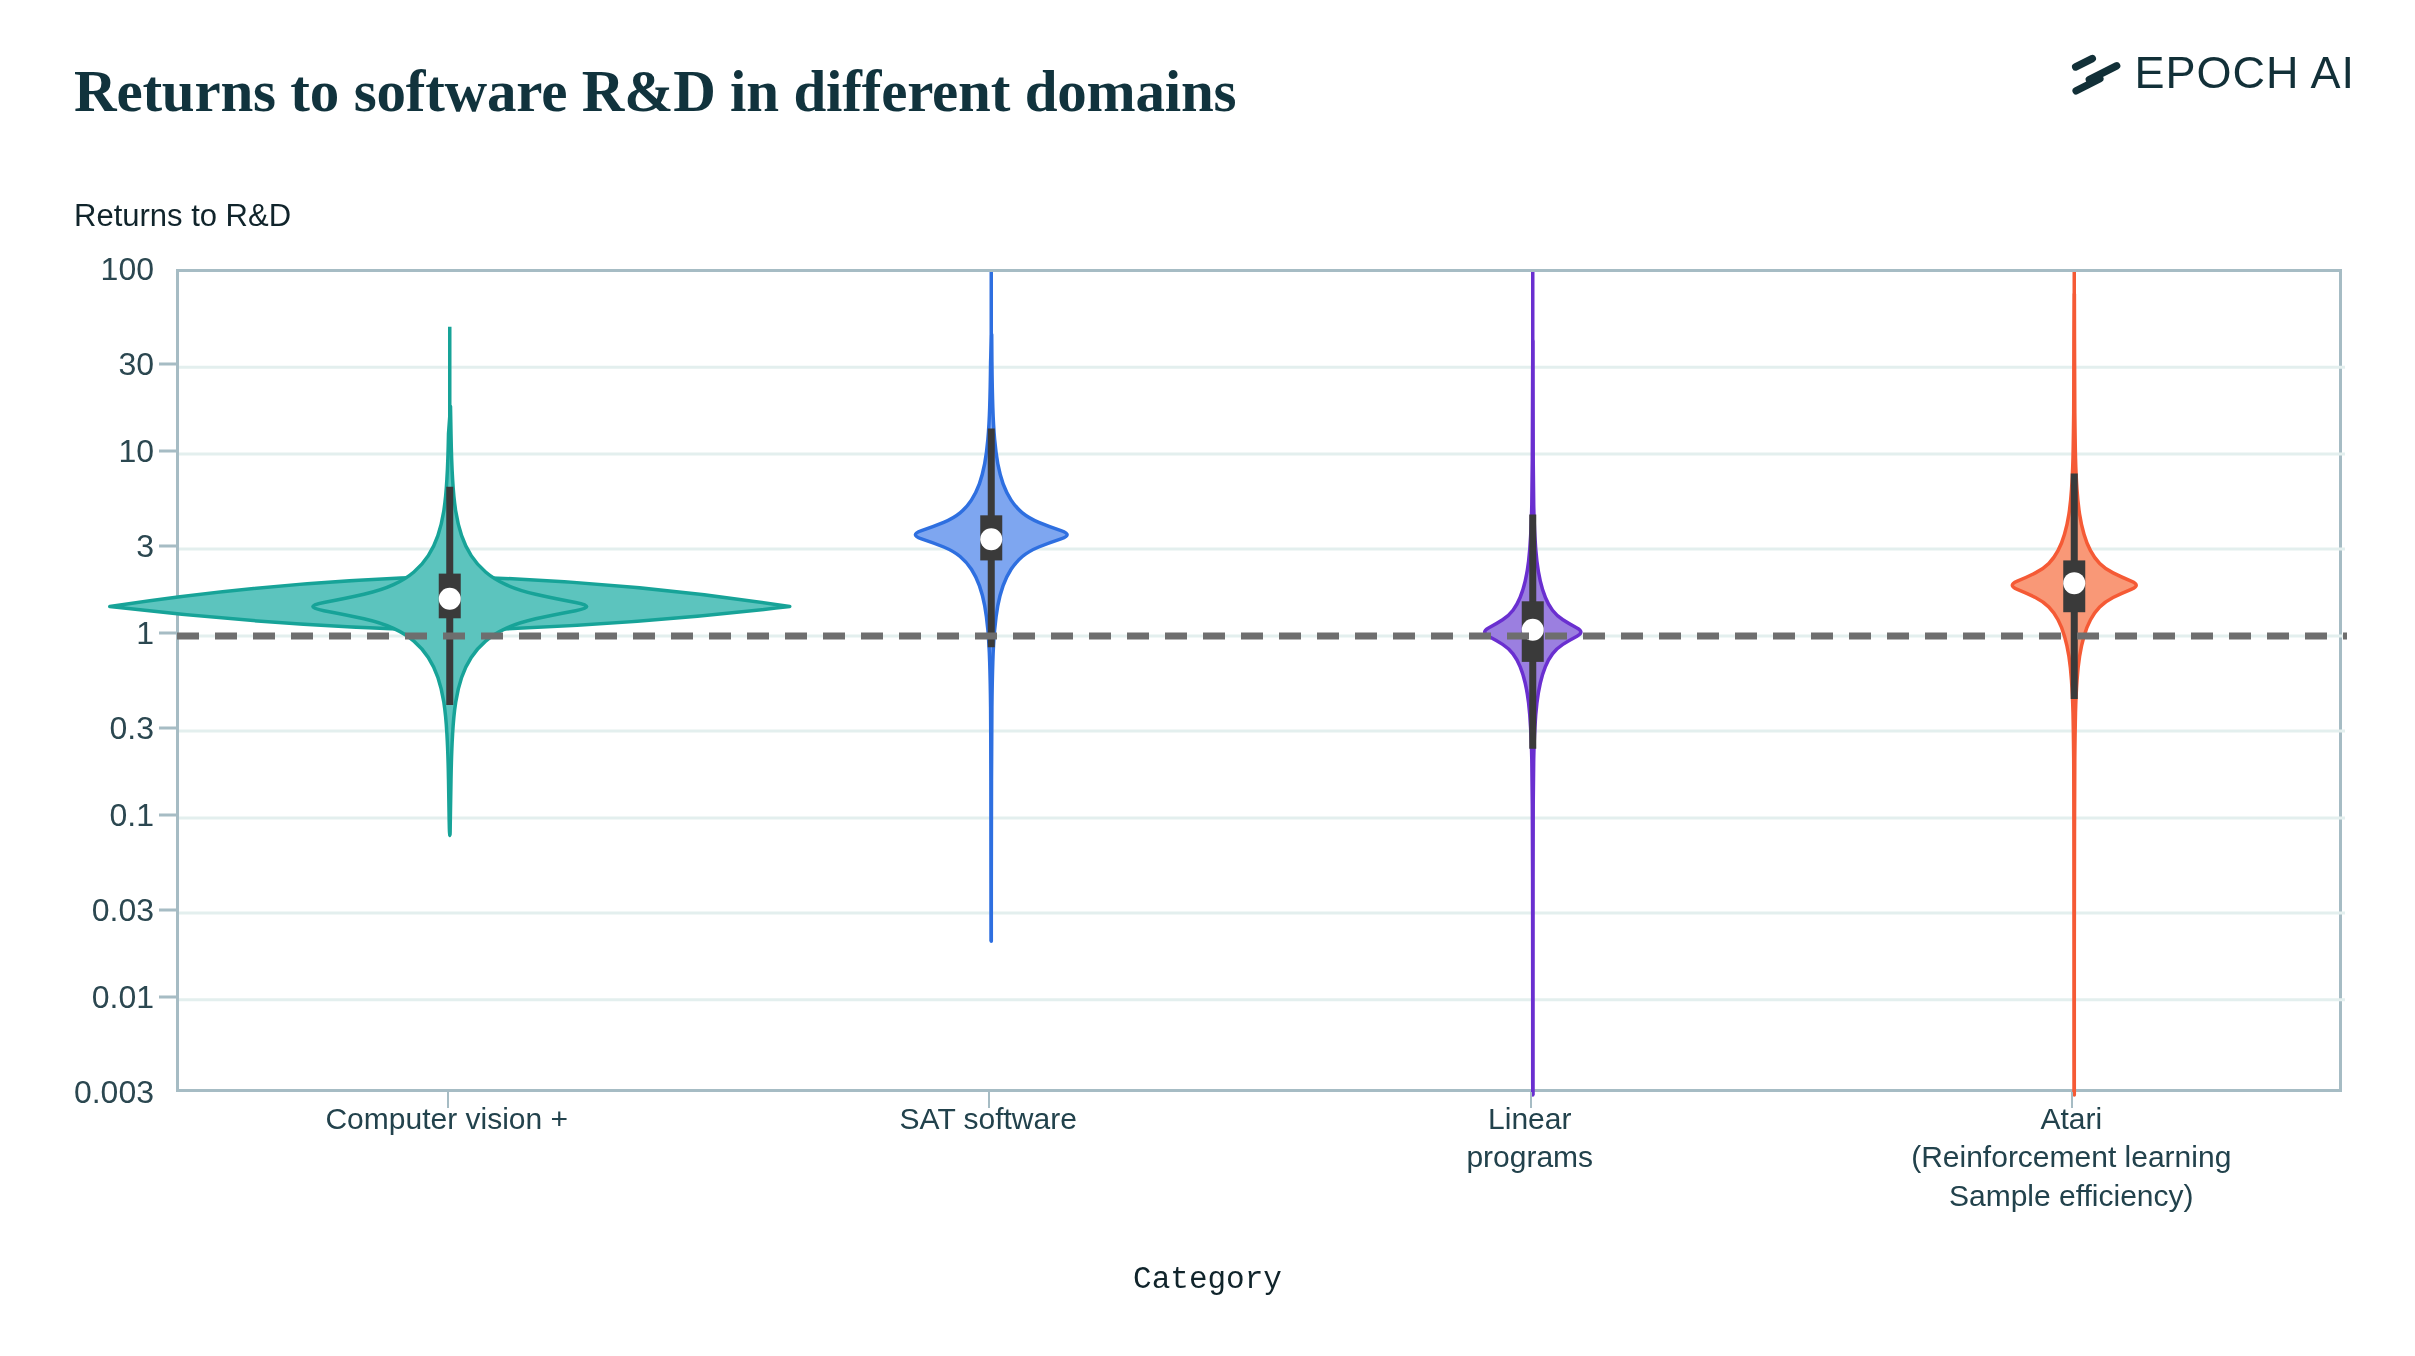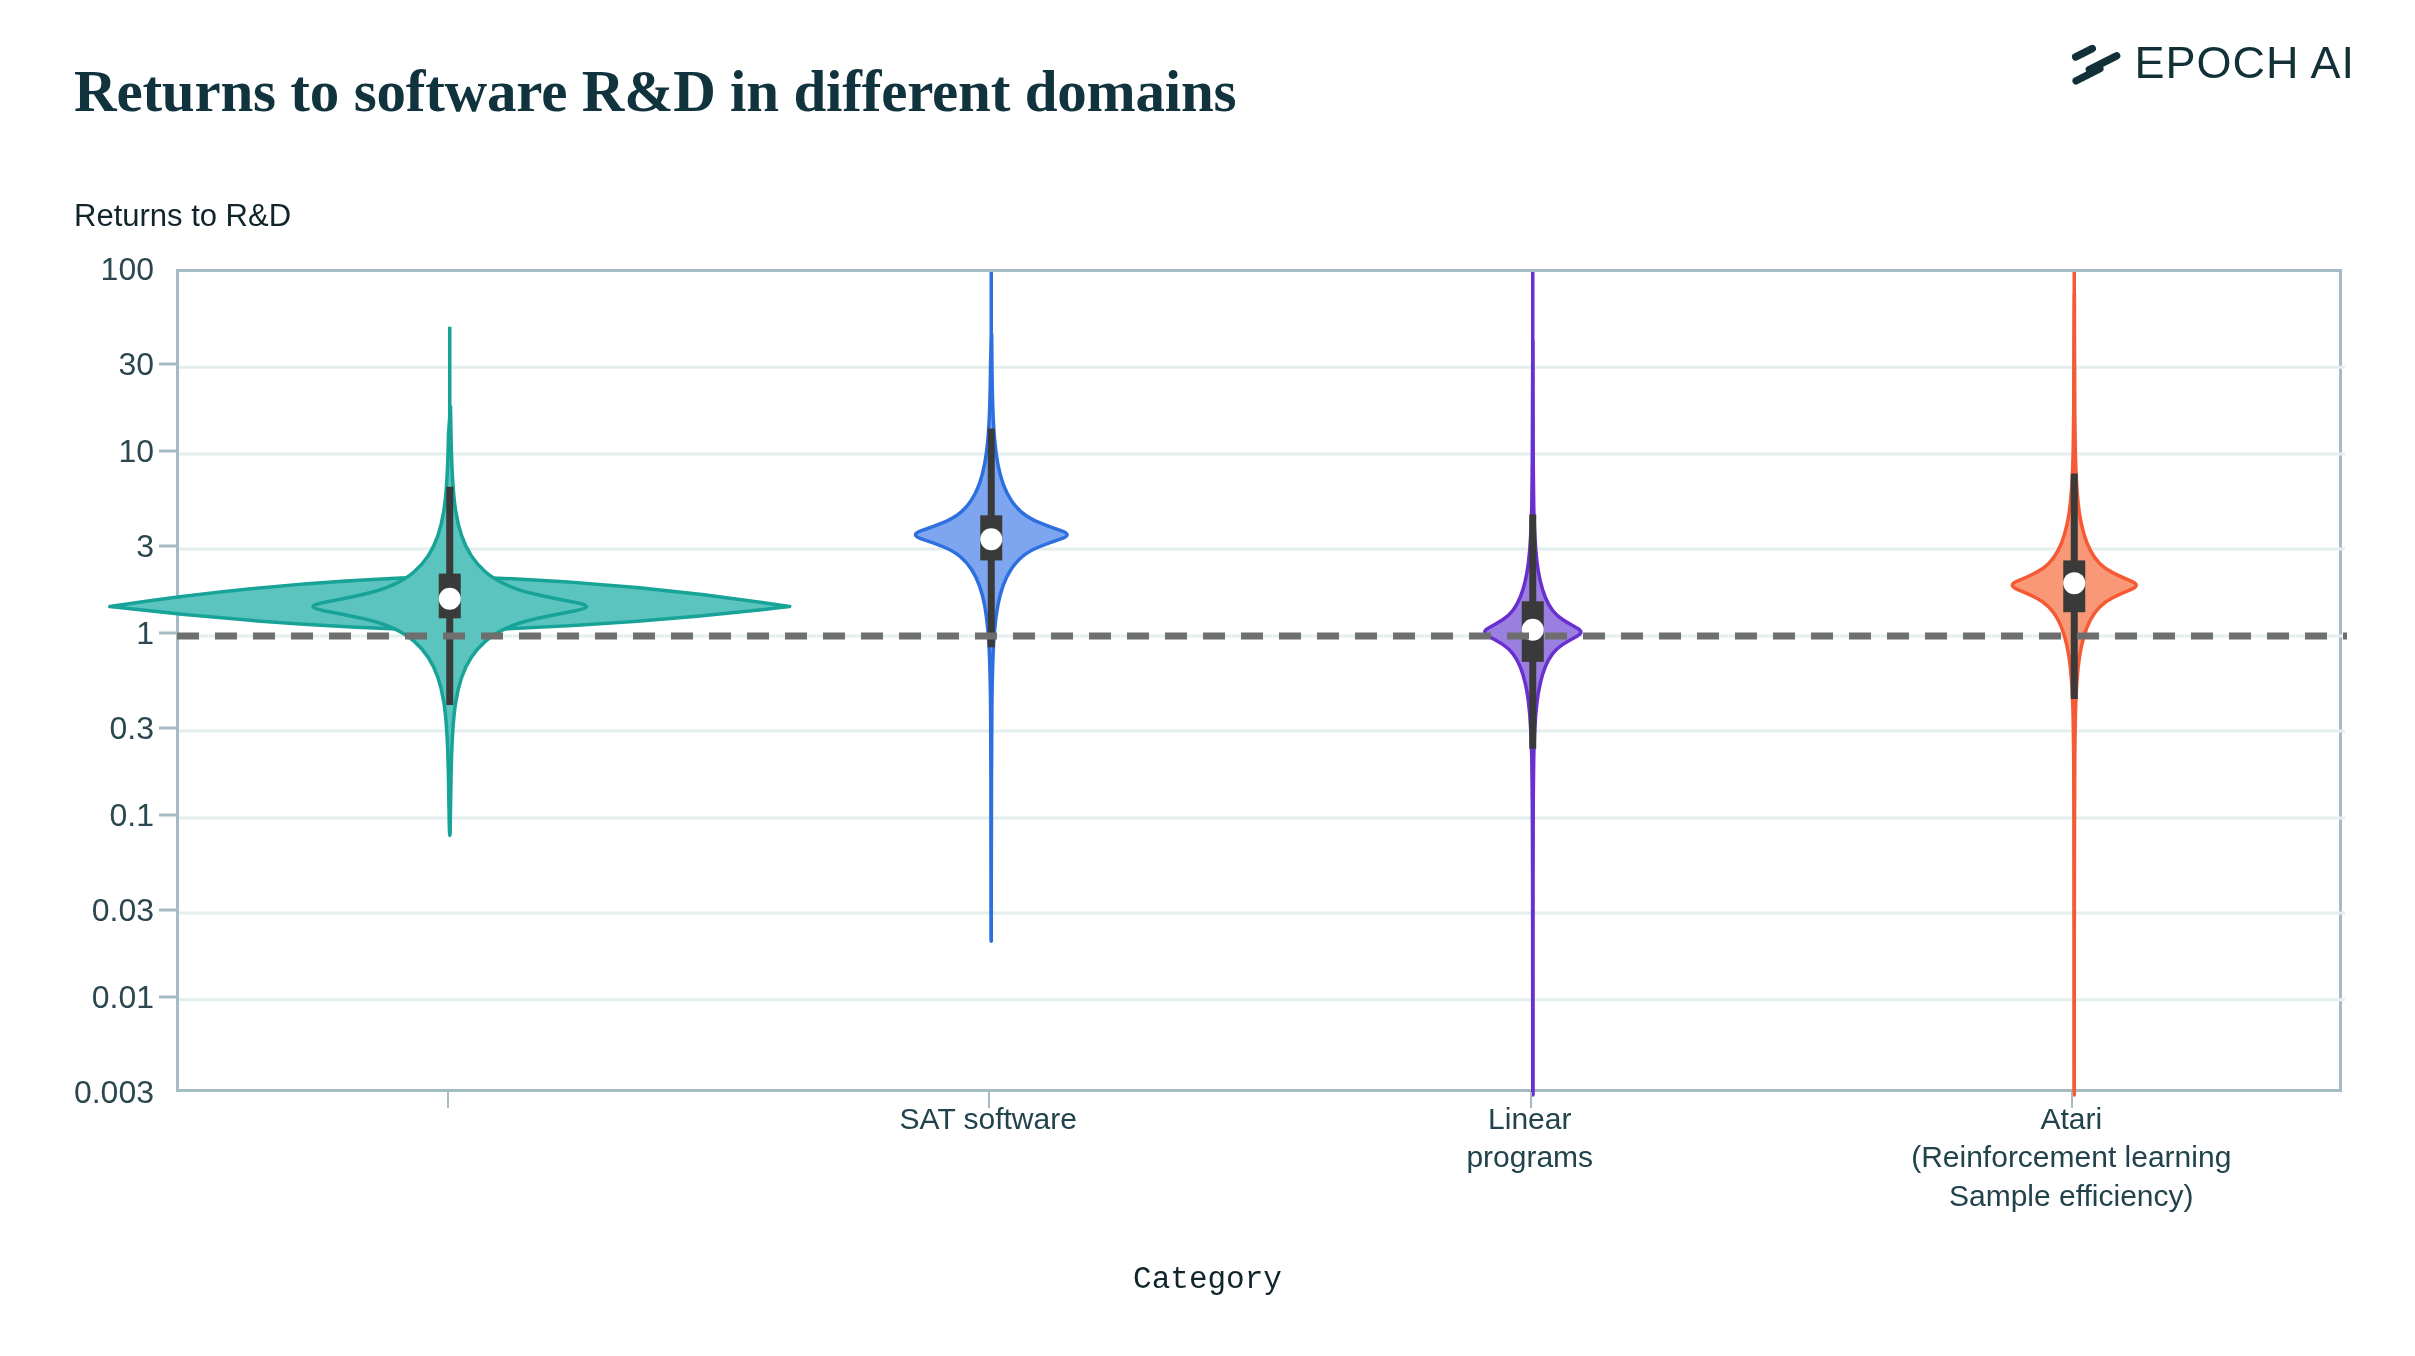--- a/index.html
+++ b/index.html
@@ -10,21 +10,21 @@
     overflow:hidden;position:relative;
   }
   
   #header{position:absolute;left:0;top:0;width:2415px;height:160px;}
   #chart-title{
     position:absolute;left:74px;top:57px;
     font-family:"Liberation Serif",serif;
     font-weight:700;font-size:59px;color:#11333d;letter-spacing:-0.2px;
     white-space:nowrap;
   }
-  #brand{position:absolute;right:60px;top:40px;display:flex;align-items:flex-end;gap:12px;}
+  #brand{position:absolute;right:60px;top:50px;display:flex;align-items:flex-end;gap:12px;}
   #brand-mark{width:52px;height:44px;display:block;}
   #brand-text{
     font-family:"Liberation Sans",sans-serif;
     font-size:45px;font-weight:400;color:#123038;letter-spacing:1px;line-height:1;
     white-space:nowrap;
   }
   
   #ylabel{
     position:absolute;left:74px;top:198px;
     font-size:31px;color:#10242b;font-weight:400;white-space:nowrap;
@@ -140,20 +140,21 @@
     <div class="ytick" style="top: 814.891px;">0.1</div>
     <div class="ytickmark" style="top: 814.891px;"></div>
     <div class="ytick" style="top: 910.036px;">0.03</div>
     <div class="ytickmark" style="top: 910.036px;"></div>
     <div class="ytick" style="top: 996.855px;">0.01</div>
     <div class="ytickmark" style="top: 996.855px;"></div>
     <div class="ytick" style="top: 1092px;">0.003</div>
   </div>
 <div id="xticklabels">
     <div class="xtick" style="left: 446.75px;">
+      <div>Computer vision +</div>
     </div>
     <div class="xtickmark" style="left: 446.75px;"></div>
     <div class="xtick" style="left: 988.25px;">
       <div>SAT software</div>
     </div>
     <div class="xtickmark" style="left: 988.25px;"></div>
     <div class="xtick" style="left: 1529.75px;">
       <div>Linear</div>
       <div>programs</div>
     </div>

